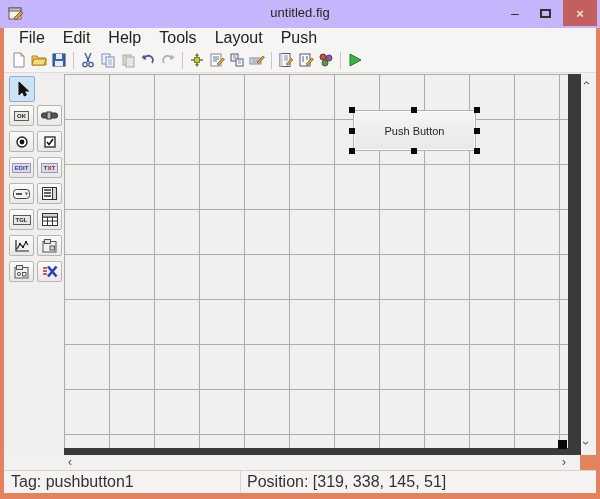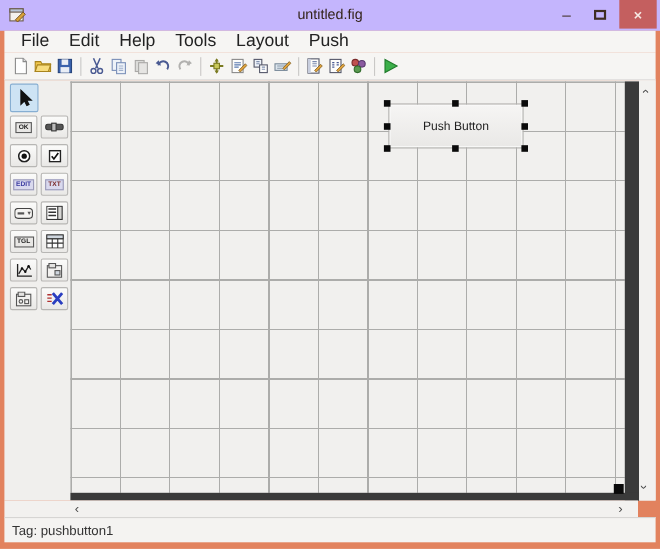--- a/index.html
+++ b/index.html
@@ -56,21 +56,21 @@
   .figure { position:absolute; left:60px; top:1px; width:504px; height:374px;
             background-color:#f1f0ee;
             background-image:
               repeating-linear-gradient(to right,  #acacaa 0 1px, transparent 1px 45px),
               repeating-linear-gradient(to bottom, #acacaa 0 1px, transparent 1px 45px); }
   .dark-right  { position:absolute; left:564px; top:1px;  width:13px;  height:381px; background:#3a3a3a; }
   .dark-bottom { position:absolute; left:60px; top:375px; width:517px; height:7px;  background:#3a3a3a; }
   .fig-resize-handle { position:absolute; left:554px; top:367px; width:9px; height:9px; background:#0a0a0a; }
 
   
-  .selection { position:absolute; left:286px; top:18px; width:129px; height:45px; }
+  .selection { position:absolute; left:286px; top:34px; width:129px; height:45px; }
   .push-btn { position:absolute; left:3px; top:2px; width:123px; height:41px;
               background:linear-gradient(#f6f5f4,#e9e8e6);
               border:1px solid #b3b2b0; box-shadow:inset 0 0 0 1px #fcfcfb;
               display:flex; align-items:center; justify-content:center;
               font-size:11px; color:#1f1f1f; }
   .handle { position:absolute; width:6px; height:6px; background:#0a0a0a; }
   .h-nw{left:-1px;top:-1px;} .h-n{left:61px;top:-1px;} .h-ne{right:-1px;top:-1px;}
   .h-w{left:-1px;top:20px;}  .h-e{right:-1px;top:20px;}
   .h-sw{left:-1px;bottom:-1px;} .h-s{left:61px;bottom:-1px;} .h-se{right:-1px;bottom:-1px;}
 
@@ -79,21 +79,21 @@
   .chev { color:#4a4a4a; font-size:12px; line-height:1; display:block; }
   .chev-up   { position:absolute; left:3px; top:4px;  transform:rotate(-90deg); }
   .chev-down { position:absolute; left:3px; top:364px; transform:rotate(90deg); }
   .hscroll { position:absolute; left:4px; top:455px; width:576px; height:15px; background:#f2f1ef; }
   .chev-left  { position:absolute; left:64px; top:1px; }
   .chev-right { position:absolute; left:558px; top:1px; }
 
   
   .statusbar { position:absolute; left:4px; top:470px; width:592px; height:23px;
                background:#f4f3f1; border-top:1px solid #d6d5d3;
-               display:flex; align-items:center; font-size:12px; color:#333; }
+               display:flex; align-items:center; font-size:16px; color:#333; }
   .sb-tag { width:236px; padding-left:7px; }
   .sb-cur { width:118px; border-left:1px solid #d6d5d3; padding-left:6px; height:100%;
             display:flex; align-items:center; }
   .sb-pos { flex:1; border-left:1px solid #d6d5d3; padding-left:6px; height:100%;
             display:flex; align-items:center; }
 </style>
 </head>
 <body>
 
 <div class="window">
@@ -356,15 +356,16 @@
     </div>
   </div>
 
   <div class="hscroll">
     <span class="chev chev-left">‹</span>
     <span class="chev chev-right">›</span>
   </div>
 
   <div class="statusbar">
     <div class="sb-tag">Tag: pushbutton1</div>
+    <div class="sb-pos">Position: [319, 338, 145, 51]</div>
   </div>
 
 </div>
 
 </body></html>

